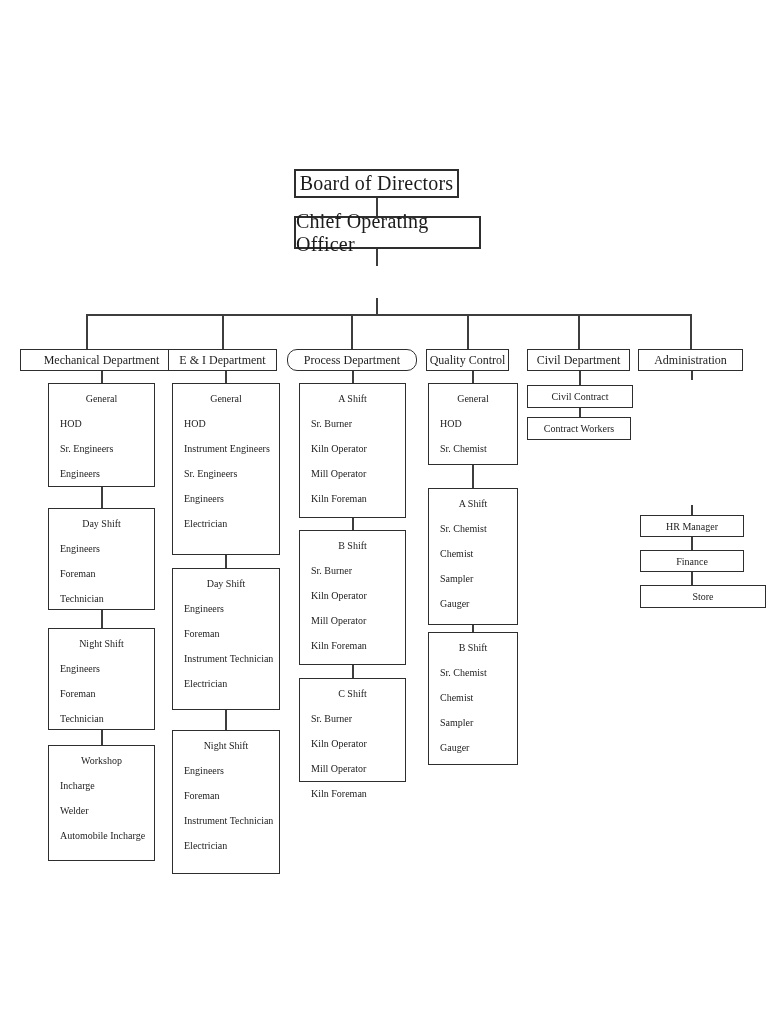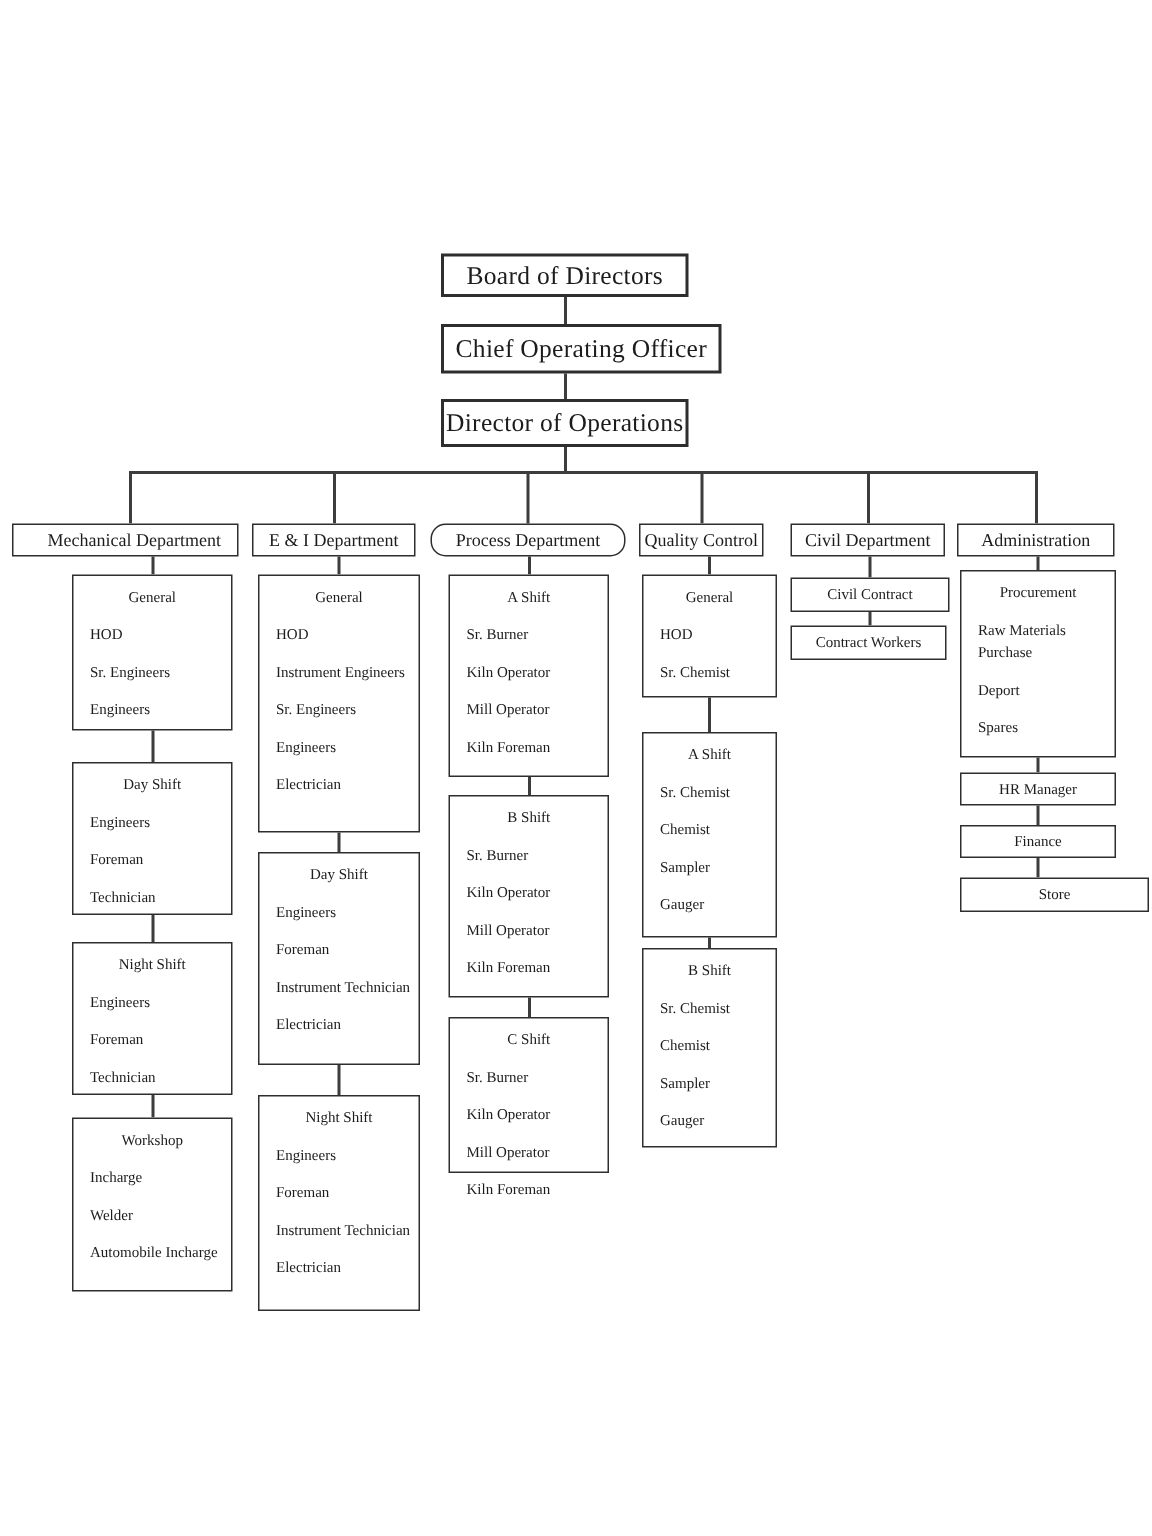--- a/index.html
+++ b/index.html
@@ -16,21 +16,21 @@
     box-sizing: border-box;
     background: #ffffff;
     border: 1px solid var(--border-col, #2e2e2e);
     color: var(--text-col, #1c1c1c);
   }
   .top-node {
     border-width: 2px;
     display: flex;
     align-items: center;
     justify-content: center;
-    font-size: 17px;
+    font-size: 20px;
     letter-spacing: 0.2px;
   }
   .dept-header {
     display: flex;
     align-items: center;
     justify-content: center;
     font-size: 12px;
     white-space: nowrap;
   }
   .unit-box { font-size: 10px; }
@@ -56,25 +56,24 @@
   }
 </style>
 </head>
 <body>
 
 <div class="page" id="chart" style="--page-bg: #ffffff; --border-col: #2e2e2e; --line-col: #3d3d3d; --text-col: #1c1c1c;">
     <div class="box top-node" style="left: 294px; top: 169px; width: 165px; height: 29px;">Board of Directors</div>
     <div class="line" style="left: 376px; top: 198px; width: 2px; height: 18px;"></div>
     <div class="box top-node" style="left: 294px; top: 216px; width: 187px; height: 33px;">Chief Operating Officer</div>
     <div class="line" style="left: 376px; top: 249px; width: 2px; height: 17px;"></div>
-    <div class="box top-node" style="left: 294px; top: 266px; width: 165px; height: 32px;">Director of Operations</div>
     <div class="line" style="left: 376px; top: 298px; width: 2px; height: 17px;"></div>
     <div class="line" style="left: 86px; top: 314px; width: 606px; height: 2px;"></div>
     <div class="line" style="left: 86px; top: 315px; width: 2px; height: 34px;"></div>
-    <div class="box dept-header" style="left: 8px; top: 349px; width: 151px; height: 22px; padding-left: 12px;">Mechanical Department</div>
+    <div class="box dept-header" style="left: 20px; top: 349px; width: 151px; height: 22px; padding-left: 12px;">Mechanical Department</div>
     <div class="line" style="left: 101px; top: 371px; width: 2px; height: 12px;"></div>
     <div class="box unit-box" style="left: 48px; top: 383px; width: 107px; height: 104px;">
       <div class="unit-title">General</div>
       <div class="unit-member">HOD</div>
       <div class="unit-member">Sr. Engineers</div>
       <div class="unit-member">Engineers</div>
     </div>
     <div class="line" style="left: 101px; top: 487px; width: 2px; height: 21px;"></div>
     <div class="box unit-box" style="left: 48px; top: 508px; width: 107px; height: 102px;">
       <div class="unit-title">Day Shift</div>
@@ -179,26 +178,20 @@
     <div class="box unit-box label-box" style="left: 527px; top: 385px; width: 106px; height: 23px;">
       <div class="unit-title">Civil Contract</div>
     </div>
     <div class="line" style="left: 579px; top: 408px; width: 2px; height: 9px;"></div>
     <div class="box unit-box label-box" style="left: 527px; top: 417px; width: 104px; height: 23px;">
       <div class="unit-title">Contract Workers</div>
     </div>
     <div class="line" style="left: 690px; top: 315px; width: 2px; height: 34px;"></div>
     <div class="box dept-header" style="left: 638px; top: 349px; width: 105px; height: 22px;">Administration</div>
     <div class="line" style="left: 691px; top: 371px; width: 2px; height: 9px;"></div>
-    <div class="box unit-box" style="left: 640px; top: 380px; width: 104px; height: 125px;">
-      <div class="unit-title">Procurement</div>
-      <div class="unit-member">Raw Materials Purchase</div>
-      <div class="unit-member">Deport</div>
-      <div class="unit-member">Spares</div>
-    </div>
     <div class="line" style="left: 691px; top: 505px; width: 2px; height: 10px;"></div>
     <div class="box unit-box label-box" style="left: 640px; top: 515px; width: 104px; height: 22px;">
       <div class="unit-title">HR Manager</div>
     </div>
     <div class="line" style="left: 691px; top: 537px; width: 2px; height: 13px;"></div>
     <div class="box unit-box label-box" style="left: 640px; top: 550px; width: 104px; height: 22px;">
       <div class="unit-title">Finance</div>
     </div>
     <div class="line" style="left: 691px; top: 572px; width: 2px; height: 13px;"></div>
     <div class="box unit-box label-box" style="left: 640px; top: 585px; width: 126px; height: 23px;">

